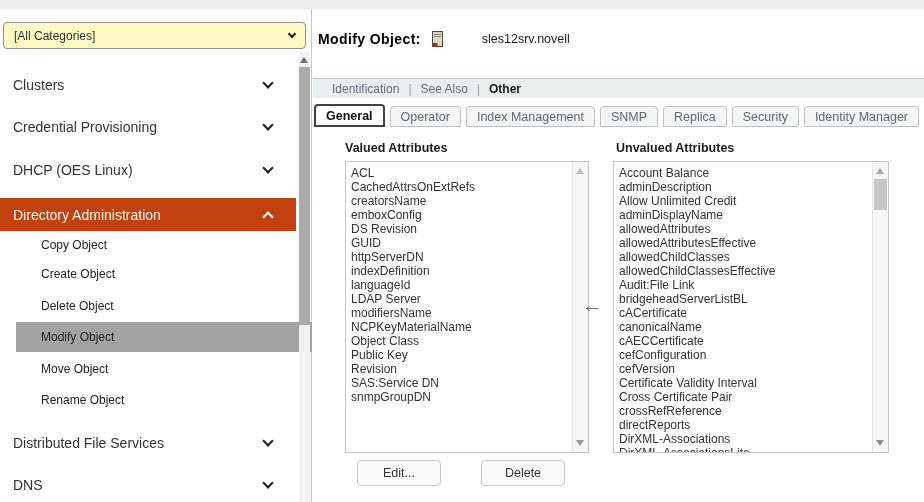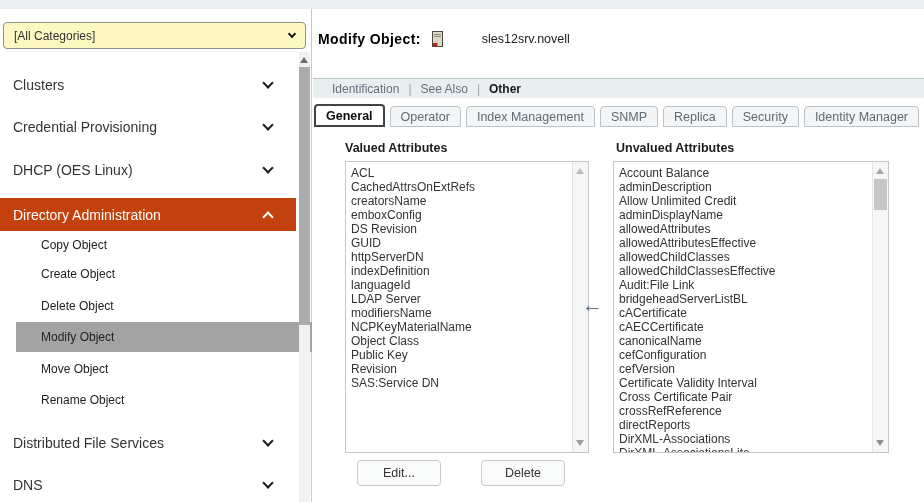--- a/index.html
+++ b/index.html
@@ -189,42 +189,43 @@
       <div>httpServerDN</div>
       <div>indexDefinition</div>
       <div>languageId</div>
       <div>LDAP Server</div>
       <div>modifiersName</div>
       <div>NCPKeyMaterialName</div>
       <div>Object Class</div>
       <div>Public Key</div>
       <div>Revision</div>
       <div>SAS:Service DN</div>
+      <div>snmpGroupDN</div>
     </div>
   <div class="lb-scroll">
     <div class="tri up" style="border-bottom-color:#bdbdbd"></div>
     <div class="tri down" style="border-top-color:#9c9c9c"></div>
   </div>
 </div>
 
 <div class="listbox right">
   <div class="list-items">
       <div>Account Balance</div>
       <div>adminDescription</div>
       <div>Allow Unlimited Credit</div>
       <div>adminDisplayName</div>
       <div>allowedAttributes</div>
       <div>allowedAttributesEffective</div>
       <div>allowedChildClasses</div>
       <div>allowedChildClassesEffective</div>
       <div>Audit:File Link</div>
       <div>bridgeheadServerListBL</div>
       <div>cACertificate</div>
+      <div>canonicalName</div>
       <div>cAECCertificate</div>
-      <div>canonicalName</div>
       <div>cefConfiguration</div>
       <div>cefVersion</div>
       <div>Certificate Validity Interval</div>
       <div>Cross Certificate Pair</div>
       <div>crossRefReference</div>
       <div>directReports</div>
       <div>DirXML-Associations</div>
       <div>DirXML-AssociationsLite</div>
     </div>
   <div class="lb-scroll">

